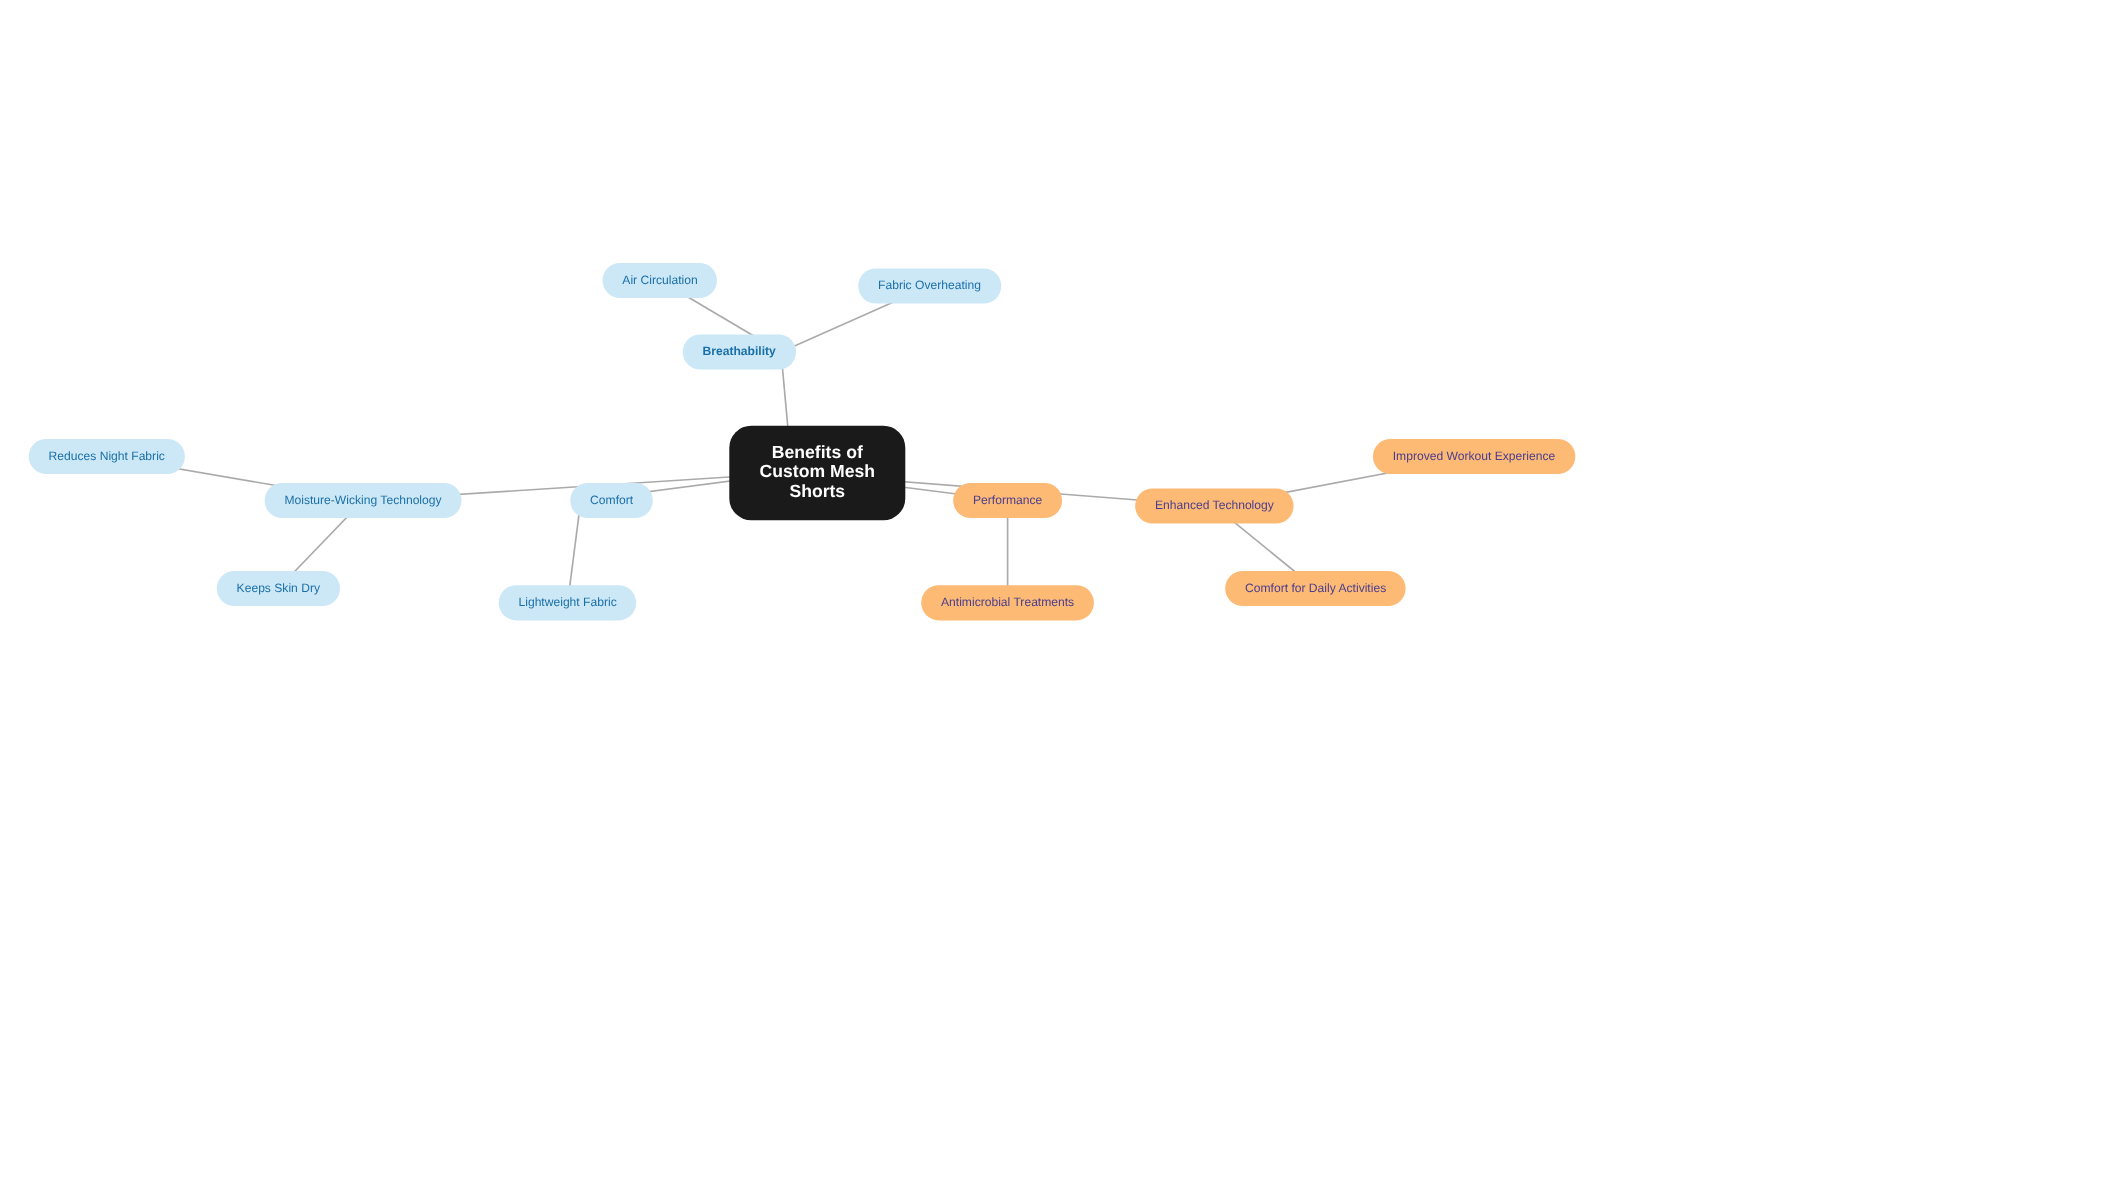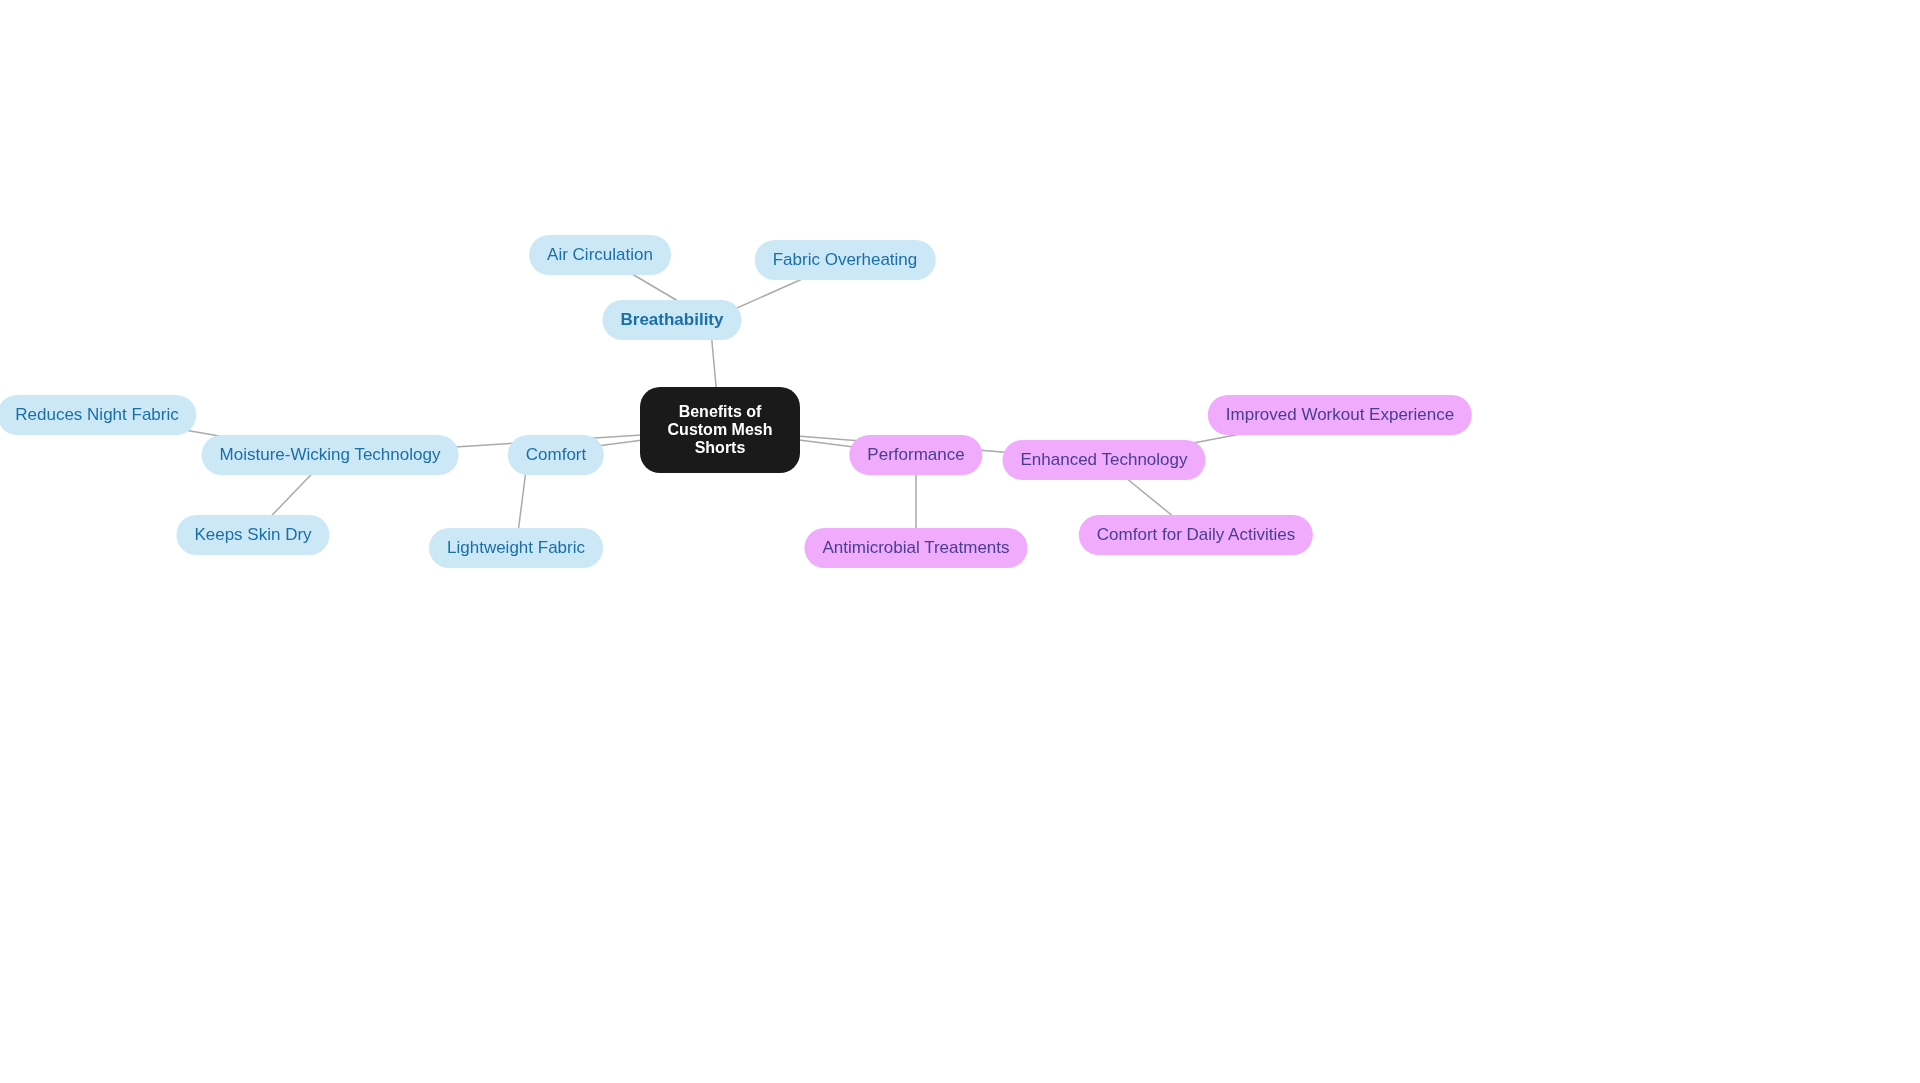--- a/index.html
+++ b/index.html
@@ -24,44 +24,45 @@
       height: 1083px;
       pointer-events: none;
     }
     .node {
       position: absolute;
       border-radius: 24px;
       display: flex;
       align-items: center;
       justify-content: center;
       text-align: right;
-      font-size: 17px;
+      font-size: 11px;
       font-weight: 500;
       padding: 10px 18px;
       white-space: nowrap;
       transform: translate(-50%, -50%);
     }
     .node-center {
       background: #1a1a1a;
       color: #ffffff;
       border-radius: 20px;
       font-size: 16px;
       font-weight: 600;
       width: 160px;
       white-space: normal;
       text-align: center;
       padding: 16px 20px;
+      margin-left: 23px;
     }
     .node-blue {
       background: #cce8f7;
       color: #1a6fa8;
       border: none;
     }
     .node-purple {
-      background: #f0abfc;
+      background: #fdba74;
       color: #4a3d8f;
       border: none;
     }
   </style>
 </head>
 <body>
 
 <div id="mindmap-container">
   <svg id="lines">
       <line x1="720" y1="430" x2="710" y2="320" stroke="#aaaaaa" stroke-width="1.5"></line>

